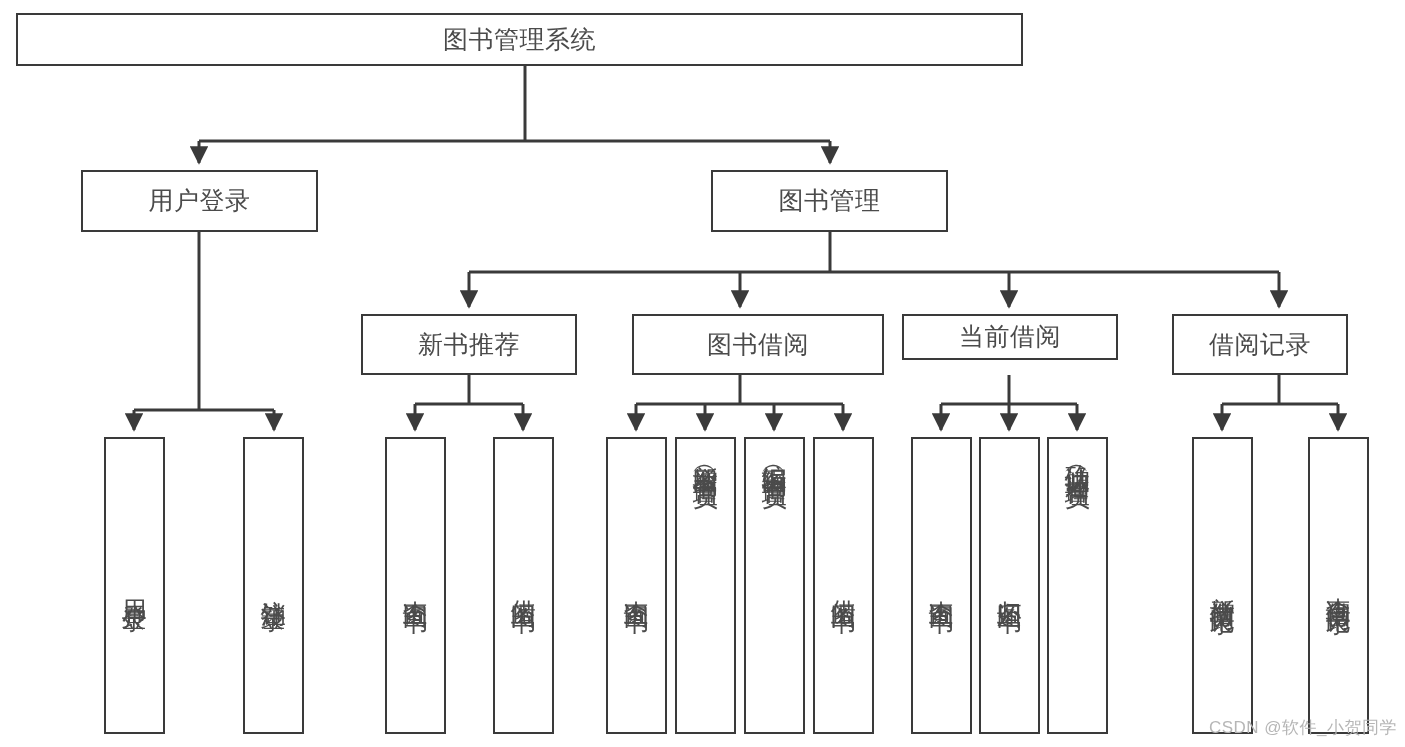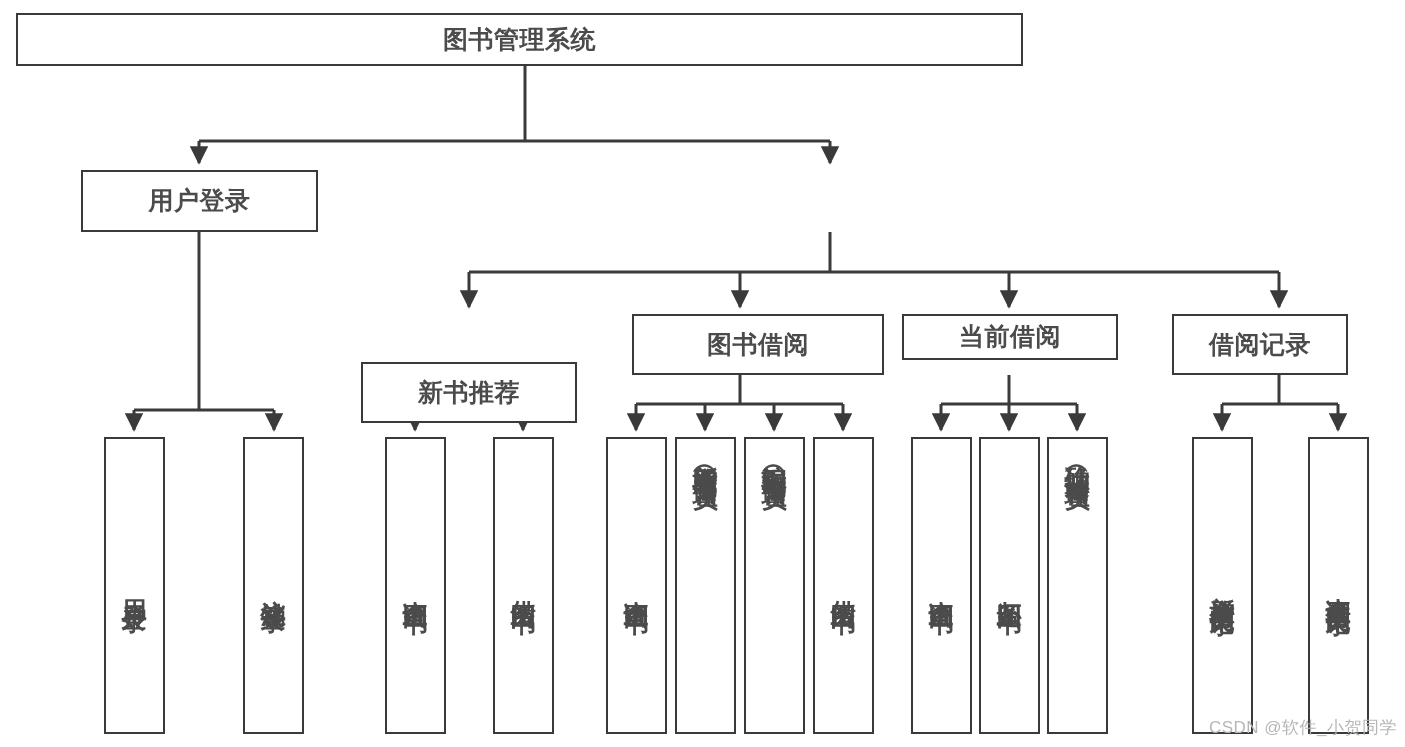--- a/index.html
+++ b/index.html
@@ -34,21 +34,20 @@
     display: flex;
     align-items: center;
     justify-content: center;
     color: #4a4a4a;
   }
   .node .label {
     text-align: right;
     line-height: 1.18;
     letter-spacing: 0.5px;
     color: #4b4b4b;
-    font-weight: bold;
   }
   .node.horizontal .label {
     writing-mode: horizontal-tb;
     font-size: 25px;
   }
   .node.root .label {
     font-size: 25px;
   }
   .node.vertical {
     align-items: flex-start;
@@ -136,22 +135,25 @@
   </svg>
 
   <div class="node horizontal root" style="left:16px; top:13px; width:1007px; height:53px;">
     <span class="label">图书管理系统</span>
   </div>
 
   <div class="node horizontal" style="left:81px; top:170px; width:237px; height:62px;">
     <span class="label">用户登录</span>
   </div>
 
-
-  <div class="node horizontal" style="left:361px; top:314px; width:216px; height:61px;margin-top:48px;">
+  <div class="node horizontal" style="left:711px; top:170px; width:237px; height:62px;">
+    <span class="label">图书管理</span>
+  </div>
+
+  <div class="node horizontal" style="left:361px; top:314px; width:216px; height:61px;">
     <span class="label">新书推荐</span>
   </div>
 
   <div class="node horizontal" style="left:632px; top:314px; width:252px; height:61px;">
     <span class="label">图书借阅</span>
   </div>
 
   <div class="node horizontal" style="left:902px; top:314px; width:216px; height:46px;">
     <span class="label">当前借阅</span>
   </div>

